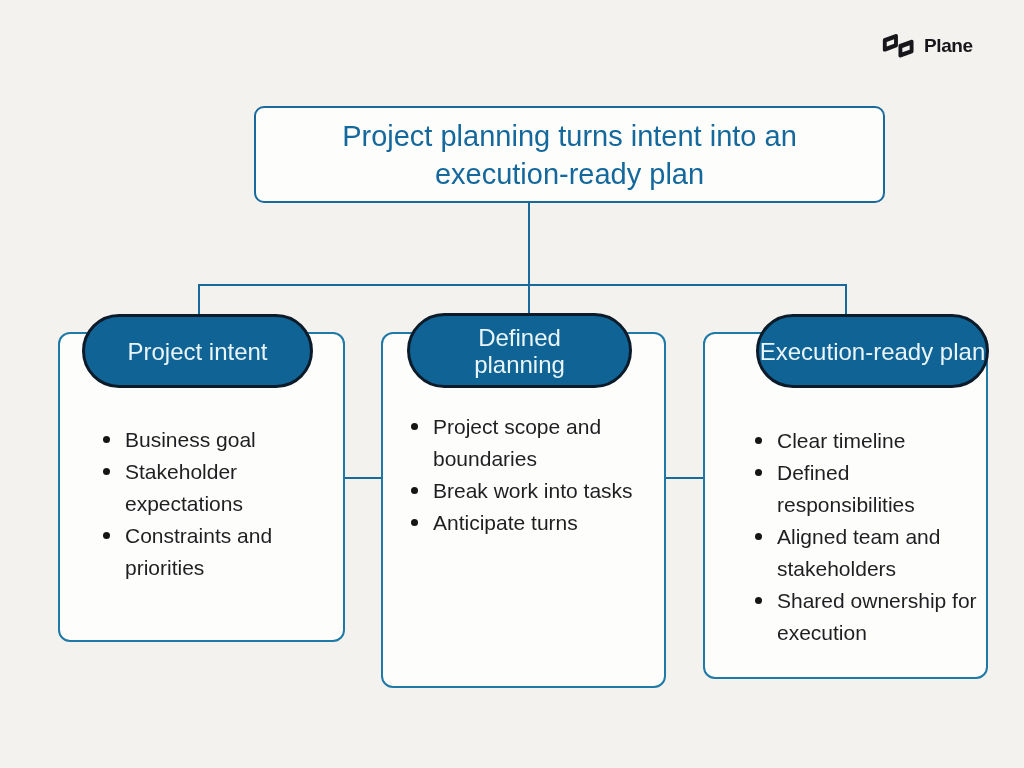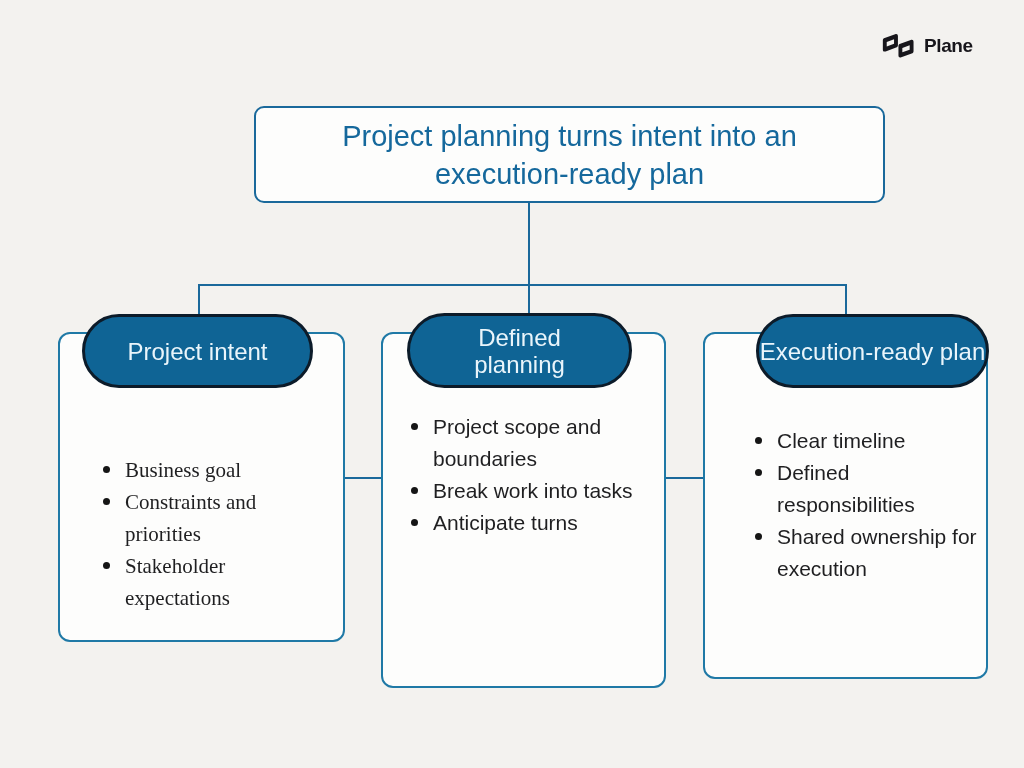--- a/index.html
+++ b/index.html
@@ -107,21 +107,21 @@
   .bullets li::before {
     content: "";
     position: absolute;
     left: -22px;
     top: 12px;
     width: 7px;
     height: 7px;
     border-radius: 50%;
     background: #151515;
   }
-  .bullets-left   { left: 125px; top: 454px; width: 208px; font-family: Liberation Serif, serif; }
+  .bullets-left   { left: 125px; top: 424px; width: 208px; }
   .bullets-middle { left: 433px; top: 411px; width: 224px; }
   .bullets-right  { left: 777px; top: 425px; width: 200px; }
 </style>
 </head>
 <body>
 
 <div class="canvas">
 
   <div class="brand">
     <span>
@@ -159,29 +159,30 @@
   </div>
   <div class="pill pill-middle">
     <span class="pill-label-narrow">Defined planning</span>
   </div>
   <div class="pill pill-right">
     <span>Execution-ready plan</span>
   </div>
 
   <ul class="bullets bullets-left">
     <li>Business goal</li>
+    <li>Stakeholder expectations</li>
     <li>Constraints and priorities</li>
-    <li>Stakeholder expectations</li>
   </ul>
 
   <ul class="bullets bullets-middle">
     <li>Project scope and boundaries</li>
     <li>Break work into tasks</li>
     <li>Anticipate turns</li>
   </ul>
 
   <ul class="bullets bullets-right">
     <li>Clear timeline</li>
     <li>Defined responsibilities</li>
+    <li>Aligned team and stakeholders</li>
     <li>Shared ownership for execution</li>
   </ul>
 
 </div>
 
 </body></html>

